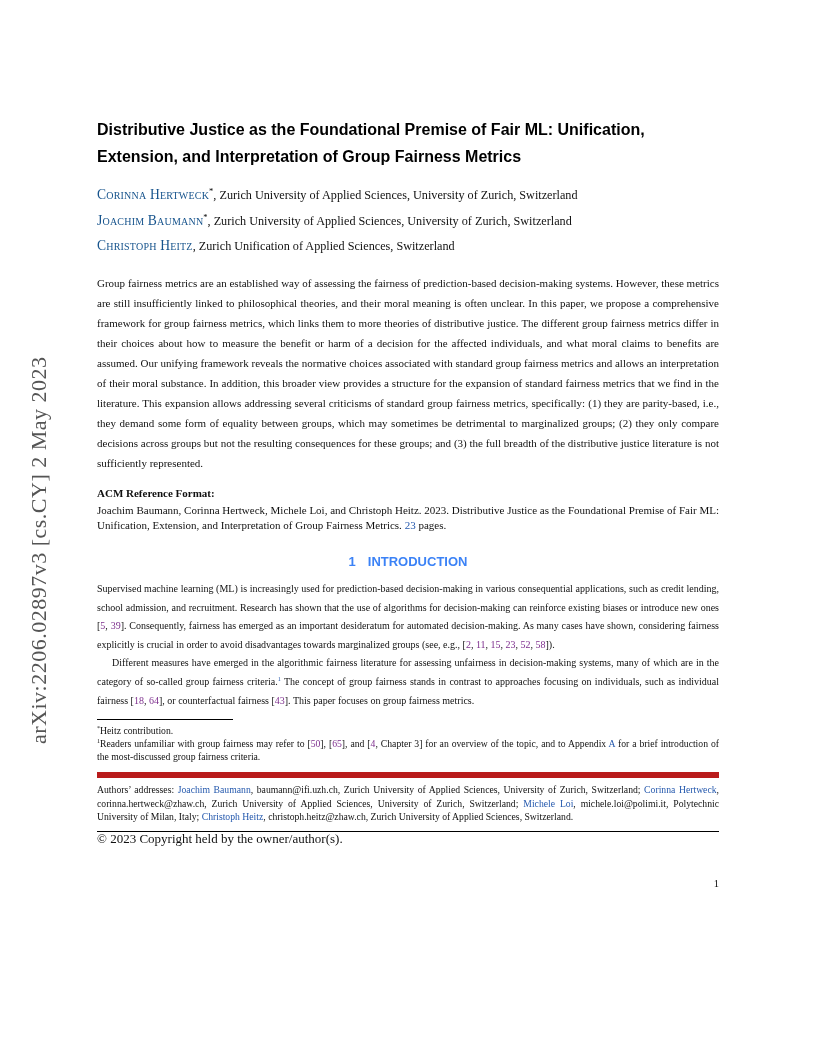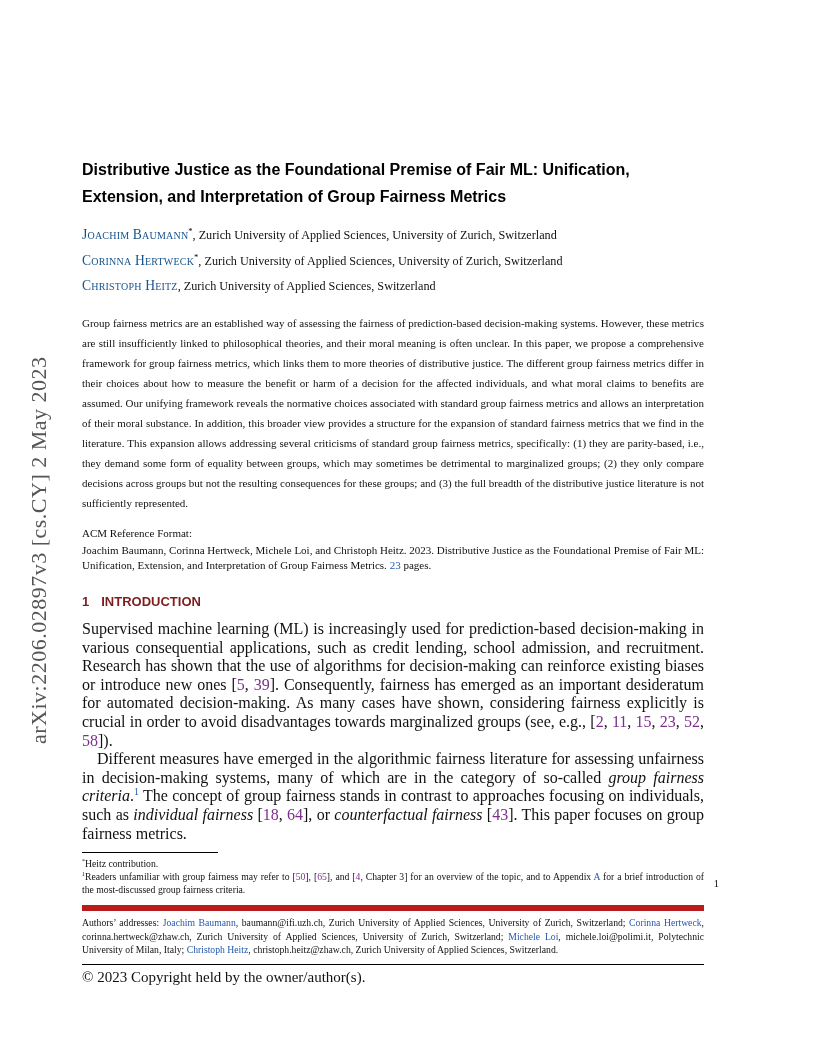--- a/index.html
+++ b/index.html
@@ -5,83 +5,83 @@
   html,body{margin:0;padding:0;background:#ffffff;}
   .page{
     position:relative;width:816px;height:1056px;background:#ffffff;
     font-family:"Liberation Serif", serif;color:#111;overflow:hidden;
   }
   .arxiv{
     position:absolute;left:26px;top:744px;transform:rotate(-90deg);
     transform-origin:0 0;white-space:nowrap;font-size:22px;color:var(--arxiv);
     letter-spacing:0.5px;
   }
-  .content{position:absolute;left:82px;top:0;width:622px;margin-top:40px;}
+  .content{position:absolute;left:97px;top:0;width:622px;}
   .title{
     font-family:"Liberation Sans", sans-serif;font-weight:bold;
     font-size:16px;line-height:26.5px;color:#000;margin:117px 0 0 0;
   }
   .authors{margin-top:11px;}
   .author-line{font-size:12.2px;line-height:21.6px;}
   .author-name{
     font-variant:small-caps;font-size:13.6px;color:var(--name);letter-spacing:0.2px;
   }
   .mark{vertical-align:super;font-size:8.5px;color:#000;}
   .affil{font-size:12.2px;color:#111;}
   .abstract{
     margin:15px 0 0 0;font-size:11px;line-height:20px;text-align:justify;
   }
   .keywords{margin:11px 0 0 0;font-size:11px;line-height:15px;text-align:justify;}
-  .acmref-head{margin:13px 0 0 0;font-size:11px;font-weight:normal;line-height:15px;}
+  .acmref-head{margin:13px 0 0 0;font-size:11px;font-weight:bold;line-height:15px;}
   .acmref-text{margin:2px 0 0 0;font-size:11px;line-height:15.5px;text-align:justify;}
   .section-heading{
     margin:20px 0 0 0;font-family:"Liberation Sans", sans-serif;
-    font-size:13px;font-weight:bold;color:#7f1d1d;
+    font-size:13px;font-weight:bold;color:#3b82f6;text-align:center;
   }
   .sec-gap{display:inline-block;width:12px;}
-  .para{margin:11px 0 0 0;font-size:16px;line-height:18.6px;text-align:justify;}
+  .para{margin:11px 0 0 0;font-size:10px;line-height:18.6px;text-align:justify;}
   .para.indent{margin-top:0;text-indent:15px;}
   .footnotes{margin-top:9px;}
   .fnrule{width:136px;border-top:1px solid #000;margin-bottom:4px;}
   .footnote{margin:0;font-size:9.7px;line-height:13px;text-align:justify;}
   .addresses{
     margin-top:9px;border-top:6px solid #b91c1c;padding-top:5px;
     font-size:9.7px;line-height:13.5px;text-align:justify;
   }
   .copyright{
-    margin-top:7px;border-top:1px solid #000;padding-top:6px;
-    font-size:15px;line-height:13px;
+    margin-top:7px;border-top:1px solid #000;
+    font-size:13px;line-height:13px;
   }
   .pagenum{position:absolute;top:878px;right:97px;font-size:10.5px;color:#111;}
   .cite{color:var(--cite);}
   .link{color:var(--link);}
-  .i{font-style:italic;}
+  .i{}
   .sup{vertical-align:super;font-size:0.62em;line-height:0;}
   .fnref{vertical-align:super;font-size:0.62em;line-height:0;color:var(--link);}
 </style>
 </head>
 <body>
 
 <div class="page">
 
   <div class="arxiv">arXiv:2206.02897v3  [cs.CY]  2 May 2023</div>
 
   <div class="content">
 
     <h1 class="title">Distributive Justice as the Foundational Premise of Fair ML: Unification, Extension, and Interpretation of Group Fairness Metrics</h1>
 
     <div class="authors">
       <div class="author-line">
+        <span class="author-name">Corinna Hertweck</span><span class="mark">*</span><span class="affil">, Zurich University of Applied Sciences, University of Zurich, Switzerland</span>
+      </div>
+      <div class="author-line">
         <span class="author-name">Joachim Baumann</span><span class="mark">*</span><span class="affil">, Zurich University of Applied Sciences, University of Zurich, Switzerland</span>
       </div>
       <div class="author-line">
-        <span class="author-name">Corinna Hertweck</span><span class="mark">*</span><span class="affil">, Zurich University of Applied Sciences, University of Zurich, Switzerland</span>
-      </div>
-      <div class="author-line">
-        <span class="author-name">Christoph Heitz</span><span class="mark"></span><span class="affil">, Zurich University of Applied Sciences, Switzerland</span>
+        <span class="author-name">Christoph Heitz</span><span class="mark"></span><span class="affil">, Zurich Unification of Applied Sciences, Switzerland</span>
       </div>
     </div>
 
     <p class="abstract">Group fairness metrics are an established way of assessing the fairness of prediction-based decision-making systems. However, these metrics are still insufficiently linked to philosophical theories, and their moral meaning is often unclear. In this paper, we propose a comprehensive framework for group fairness metrics, which links them to more theories of distributive justice. The different group fairness metrics differ in their choices about how to measure the benefit or harm of a decision for the affected individuals, and what moral claims to benefits are assumed. Our unifying framework reveals the normative choices associated with standard group fairness metrics and allows an interpretation of their moral substance. In addition, this broader view provides a structure for the expansion of standard fairness metrics that we find in the literature. This expansion allows addressing several criticisms of standard group fairness metrics, specifically: (1) they are parity-based, i.e., they demand some form of equality between groups, which may sometimes be detrimental to marginalized groups; (2) they only compare decisions across groups but not the resulting consequences for these groups; and (3) the full breadth of the distributive justice literature is not sufficiently represented.</p>
 
 
     <p class="acmref-head">ACM Reference Format:</p>
     <p class="acmref-text"><span>Joachim Baumann, Corinna Hertweck, Michele Loi, and Christoph Heitz. 2023. Distributive Justice as the Foundational Premise of Fair ML: Unification, Extension, and Interpretation of Group Fairness Metrics. </span><span class="link">23</span><span> pages.</span></p>
 
     <h2 class="section-heading"><span>1</span><span class="sec-gap"></span><span>INTRODUCTION</span></h2>

